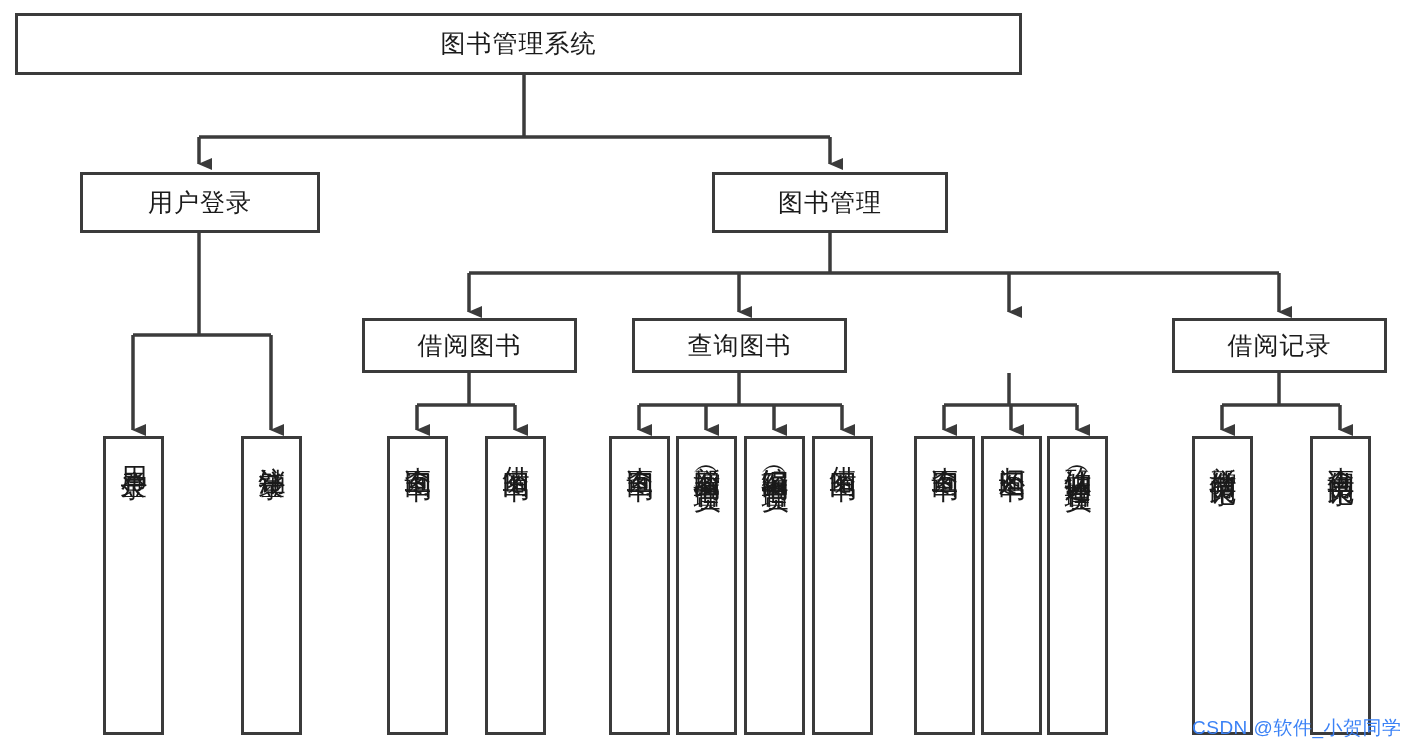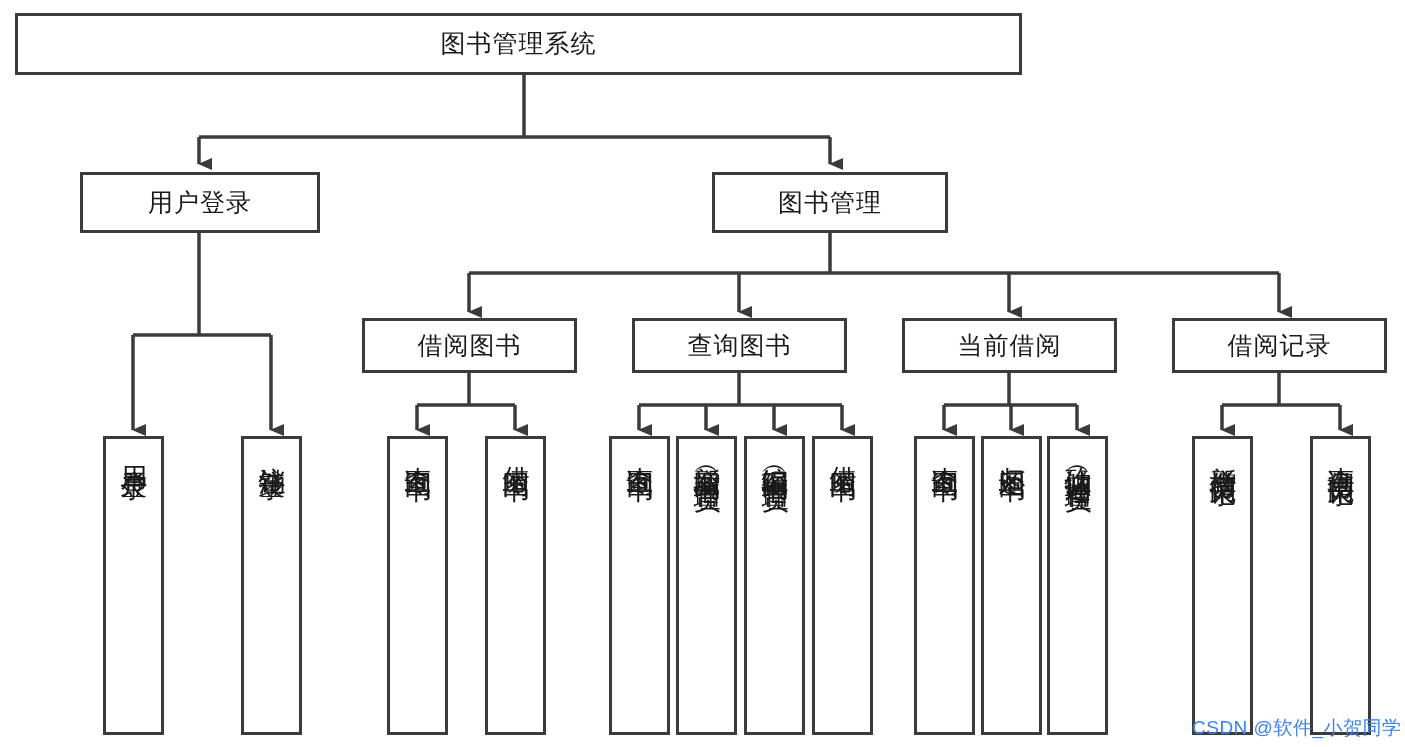--- a/index.html
+++ b/index.html
@@ -133,23 +133,20 @@
   </div>
 
   <div class="node-box horiz" style="left:362px; top:318px; width:215px; height:55px;">
     <span class="node-label">借阅图书</span>
   </div>
 
   <div class="node-box horiz" style="left:632px; top:318px; width:215px; height:55px;">
     <span class="node-label">查询图书</span>
   </div>
 
-  <div class="node-box horiz" style="left:902px; top:318px; width:215px; height:55px;">
-    <span class="node-label">当前借阅</span>
-  </div>
 
   <div class="node-box horiz" style="left:1172px; top:318px; width:215px; height:55px;justify-content:center;">
     <span class="node-label">借阅记录</span>
   </div>
 
   <div class="node-box vert" style="left:103px; top:436px; width:61px; height:299px;">
     <span class="node-label">用户登录</span>
   </div>
 
   <div class="node-box vert" style="left:241px; top:436px; width:61px; height:299px;">

